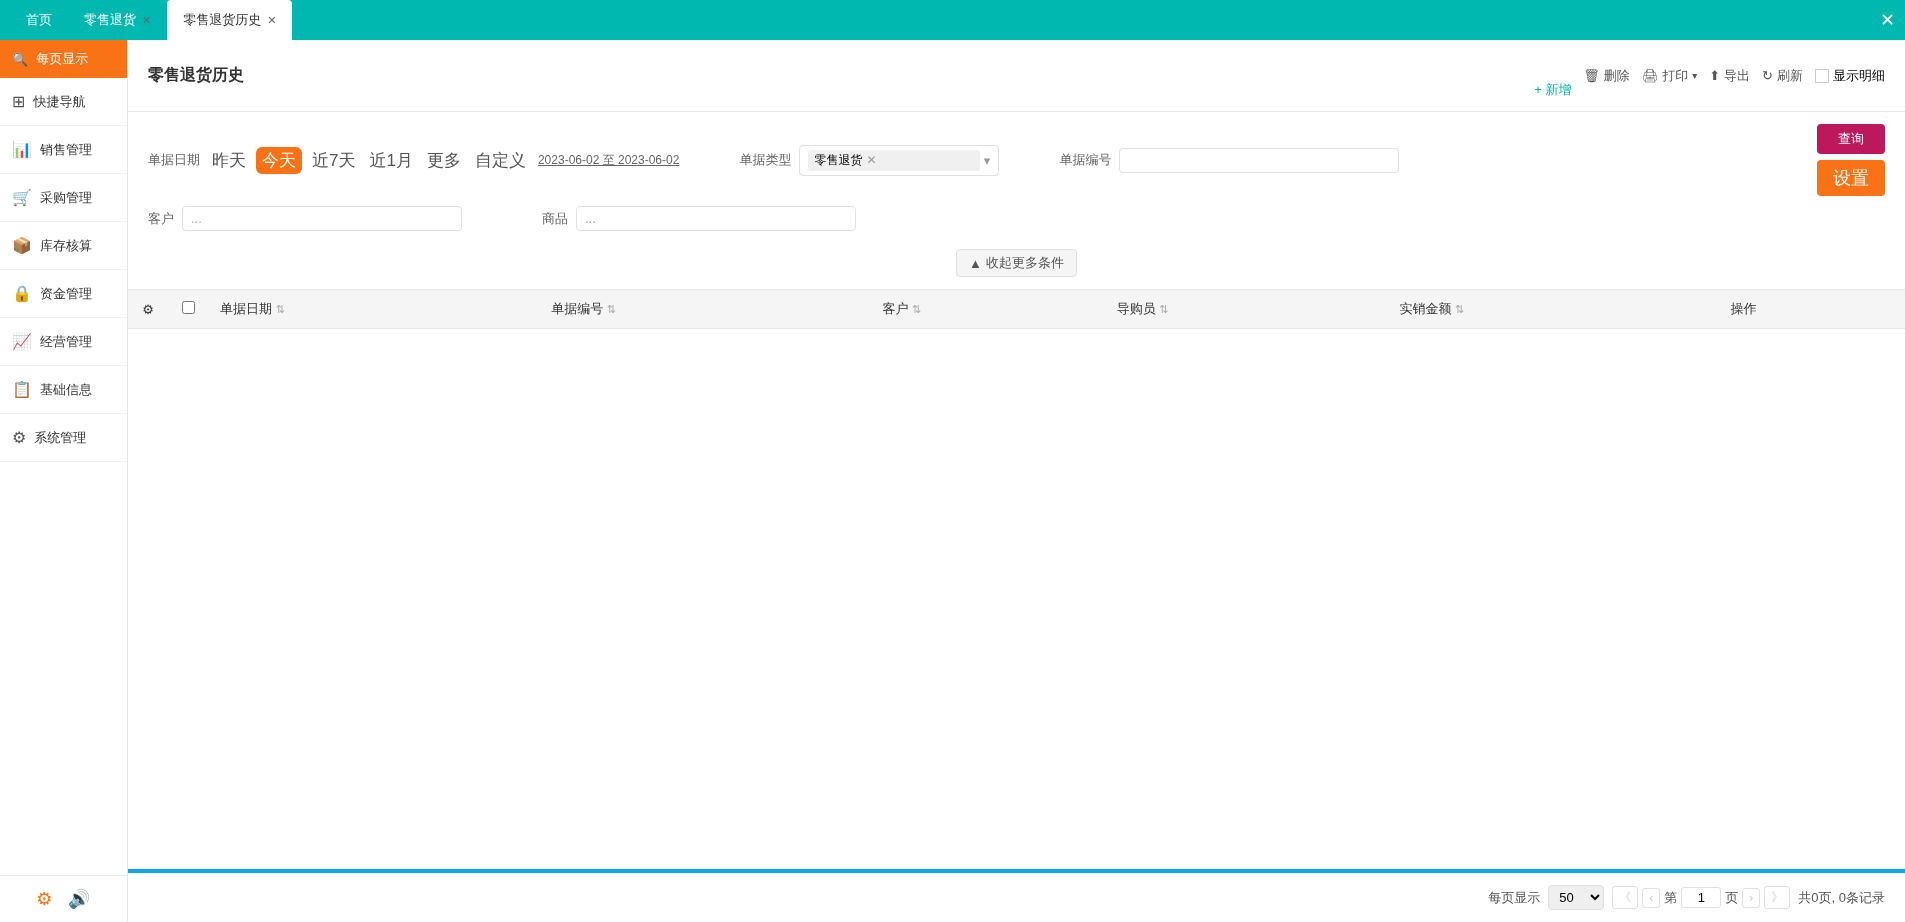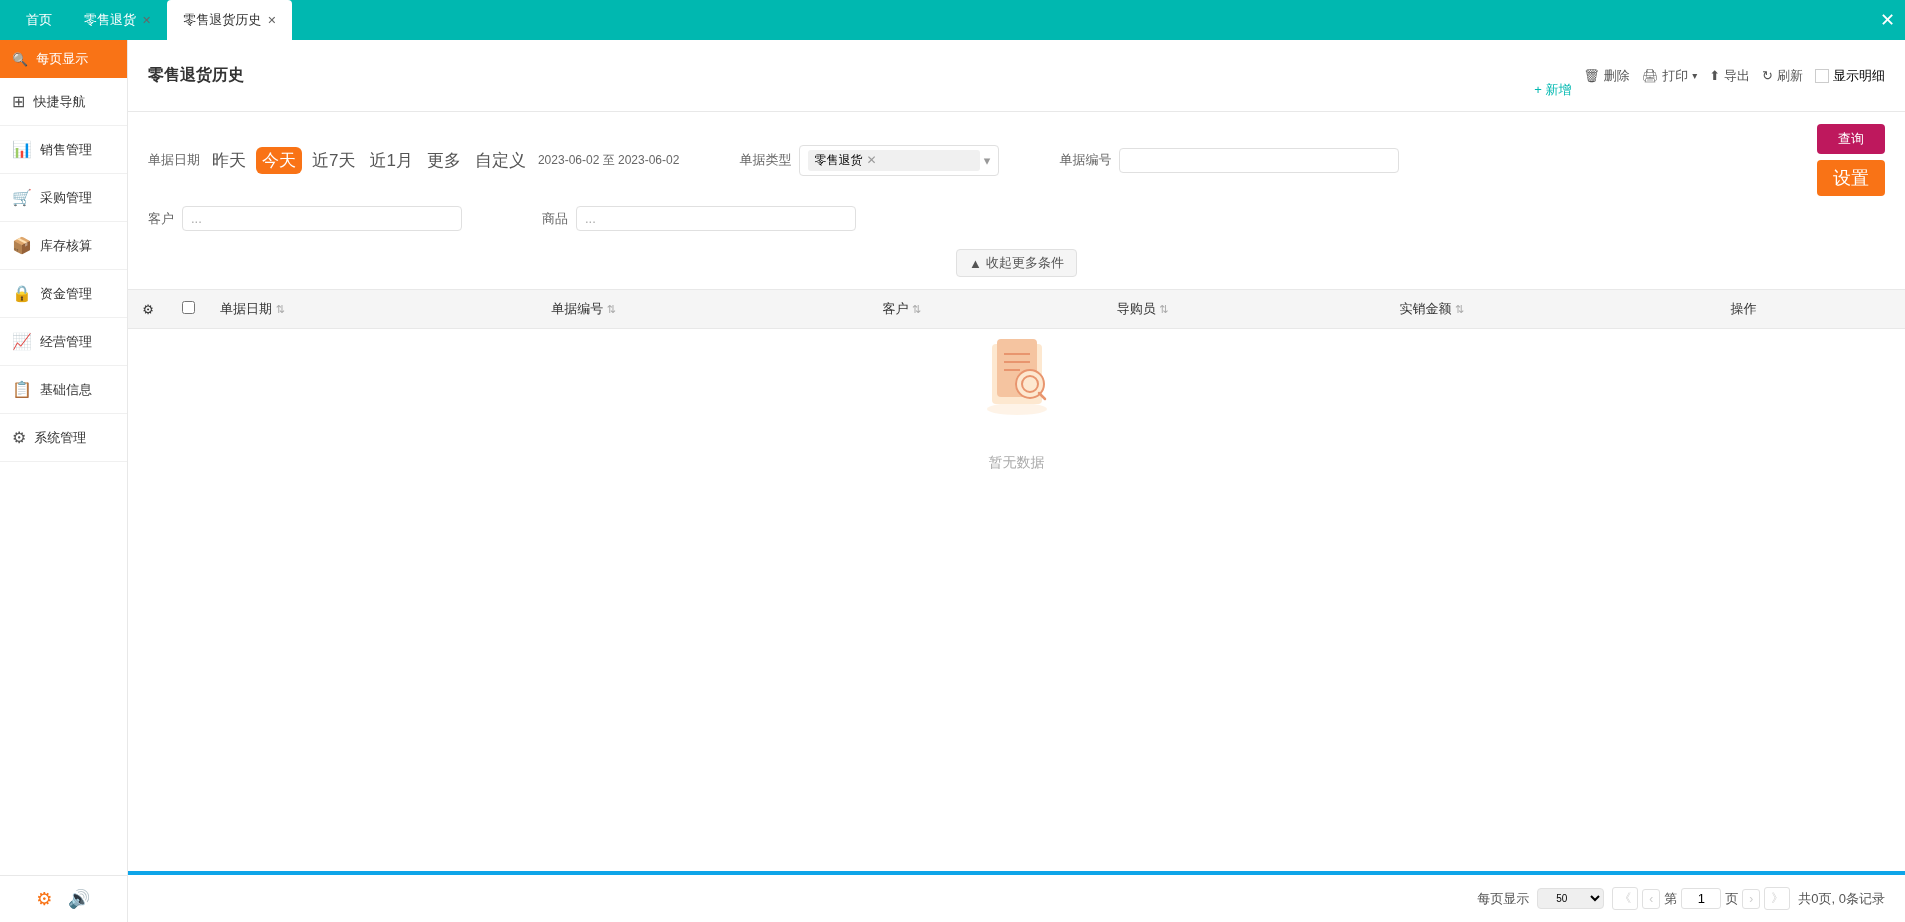--- a/index.html
+++ b/index.html
@@ -38,21 +38,21 @@
     .checkbox-box { width: 14px; height: 14px; border: 1px solid #ccc; display: inline-block; }
 
     
     .filter-area { background: #fff; padding: 12px 20px; border-bottom: 1px solid #e8e8e8; flex-shrink: 0; }
     .filter-row { display: flex; align-items: center; gap: 20px; margin-bottom: 10px; flex-wrap: wrap; }
     .filter-item { display: flex; align-items: center; gap: 8px; }
     .filter-label { color: #666; white-space: nowrap; font-size: 13px; }
     .date-options { display: flex; align-items: center; gap: 6px; }
     .date-opt { cursor: pointer; color: #555; font-size: 17px; padding: 2px 4px; }
     .date-opt.active { background: #f97316; color: #fff; border-radius: 6px; padding: 2px 6px; }
-    .date-range { color: #666; font-size: 12px; }
+    .date-range { color: #666; font-size: 12px; text-decoration: underline; }
     .filter-select { display: flex; align-items: center; border: 1px solid #e0e0e0; border-radius: 4px; padding: 4px 8px; min-width: 200px; background: #fff; cursor: pointer; }
     .filter-select-text { flex: 1; font-size: 13px; }
     .filter-tag { background: #f0f0f0; border-radius: 3px; padding: 2px 6px; font-size: 12px; display: flex; align-items: center; gap: 4px; }
     .filter-tag-close { cursor: pointer; color: #999; }
     .filter-input { border: 1px solid #e0e0e0; border-radius: 4px; padding: 4px 8px; min-width: 200px; background: #fff; color: #999; font-size: 13px; }
     .filter-chevron { color: #999; margin-left: 4px; }
     .collapse-btn { display: flex; align-items: center; gap: 4px; cursor: pointer; color: #555; font-size: 13px; background: #f5f5f5; border: 1px solid #e0e0e0; border-radius: 4px; padding: 4px 12px; margin: 8px auto 0; }
     .filter-row2 { display: flex; align-items: center; gap: 20px; }
 
     
@@ -69,21 +69,21 @@
     th.sortable { cursor: pointer; }
     th .sort-icon { color: #aaa; font-size: 11px; }
     .settings-col { width: 40px; text-align: center; }
     .checkbox-col { width: 40px; text-align: center; }
 
     
     .empty-state { flex: 1; display: flex; flex-direction: column; align-items: center; justify-content: center; color: #aaa; font-size: 14px; gap: 16px; }
 
     
     .pagination { display: flex; align-items: center; justify-content: flex-end; padding: 12px 20px; background: #fff; border-top: 4px solid #0ea5e9; gap: 8px; font-size: 13px; color: #555; flex-shrink: 0; }
-    .page-size-select { border: 1px solid #e0e0e0; border-radius: 4px; padding: 3px 14px; cursor: pointer; font-size: 10px; }
+    .page-size-select { border: 1px solid #e0e0e0; border-radius: 4px; padding: 3px 6px; cursor: pointer; font-size: 13px; }
     .page-nav { display: flex; align-items: center; gap: 4px; }
     .page-nav-btn { cursor: pointer; color: #555; padding: 2px 6px; border: 1px solid #e0e0e0; border-radius: 3px; background: #fff; font-size: 12px; }
     .page-nav-btn:disabled, .page-nav-btn.disabled { color: #ccc; cursor: default; }
     .page-input { width: 40px; border: 1px solid #e0e0e0; border-radius: 3px; text-align: center; padding: 2px 4px; font-size: 13px; }
   </style>
 </head>
 <body>
 
 <div class="top-bar">
   <div class="top-bar-tabs">
@@ -269,36 +269,20 @@
                 <span class="sort-icon"> ⇅</span>
               </th>
               <th>
                 <span>操作</span>
               </th>
             </tr>
           </thead>
           <tbody>
           </tbody>
         </table>
-        <div class="empty-state">
-          <div style="font-size:80px;">
-            <svg width="90" height="90" viewBox="0 0 90 90" xmlns="http://www.w3.org/2000/svg">
-              <ellipse cx="45" cy="80" rx="30" ry="6" fill="#fde8d0" opacity="0.5"></ellipse>
-              <rect x="20" y="15" width="50" height="60" rx="4" fill="#fde8d0"></rect>
-              <rect x="25" y="10" width="40" height="58" rx="4" fill="#f5c4a0"></rect>
-              <line x1="32" y1="25" x2="58" y2="25" stroke="#e8956e" stroke-width="2"></line>
-              <line x1="32" y1="33" x2="58" y2="33" stroke="#e8956e" stroke-width="2"></line>
-              <line x1="32" y1="41" x2="48" y2="41" stroke="#e8956e" stroke-width="2"></line>
-              <circle cx="58" cy="55" r="14" fill="#fde8d0" stroke="#e8956e" stroke-width="2"></circle>
-              <circle cx="58" cy="55" r="8" fill="none" stroke="#e8956e" stroke-width="2"></circle>
-              <line x1="67" y1="64" x2="73" y2="70" stroke="#e8956e" stroke-width="2.5" stroke-linecap="round"></line>
-            </svg>
-          </div>
-          <span>暂无数据</span>
-        </div>
       </div>
     </div>
 
     <div class="pagination">
       <span>每页显示</span>
       <select class="page-size-select">
         <option value="50">50</option>
         <option value="10">10</option>
         <option value="20">20</option>
         <option value="100">100</option>

